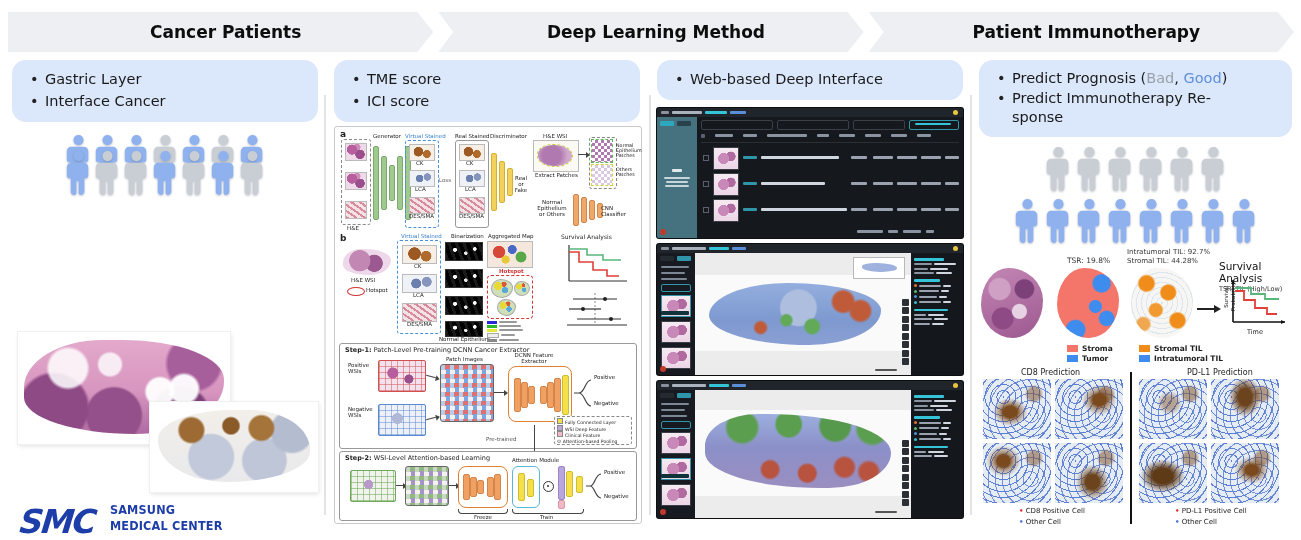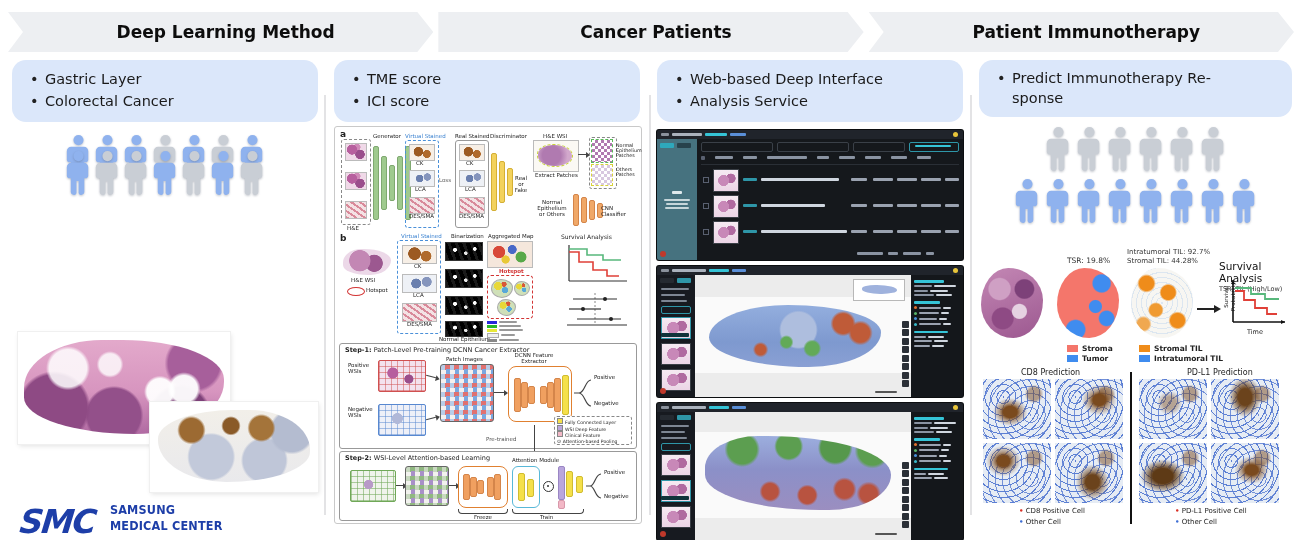--- a/index.html
+++ b/index.html
@@ -209,39 +209,39 @@
   .pred-leg .d{font-weight:bold;}
   .d-red{color:#d93025;}
   .d-blue{color:#3f6fd4;}
 </style>
 </head>
 <body>
 
 <div class="canvas">
 
   <div class="chevrow">
+    <div class="chev first">
+        <span>Cancer Patients</span>
+      </div>
     <div class="chev">
         <span>Deep Learning Method</span>
-      </div>
-    <div class="chev first">
-        <span>Cancer Patients</span>
       </div>
     <div class="chev">
         <span>Patient Immunotherapy</span>
       </div>
   </div>
 
   <div class="vdiv" style="left:324px;"></div>
   <div class="vdiv" style="left:649px;"></div>
   <div class="vdiv" style="left:970px;"></div>
 
   <div class="abs" style="left:12px;top:60px;width:306px;">
     <div class="bbox">
       <div class="bi">Gastric Layer</div>
-      <div class="bi">Colorectal Cancer</div>
+      <div class="bi">Interface Cancer</div>
     </div>
     <div class="people-row" style="margin-top:13px;gap:4px;">
         <span class="person">
           <svg viewBox="0 0 26 46" width="25" height="44">
             <circle cx="13" cy="5.3" r="5.3"></circle>
             <path d="M7.4 12.2h11.2c2.6 0 4.6 2 4.6 4.6v9c0 1.5-1.2 2.7-2.7 2.7-.5 0-1-.15-1.4-.4v14.6c0 1.8-1.4 3.2-3.2 3.2h-.6c-1.2 0-2.2-1-2.2-2.2V31.4h-2.2v12.3c0 1.2-1 2.2-2.2 2.2h-.6c-1.8 0-3.2-1.4-3.2-3.2V28.1c-.4.25-.9.4-1.4.4-1.5 0-2.7-1.2-2.7-2.7v-9c0-2.6 2-4.6 4.6-4.6z"></path>
           </svg>
         </span>
         <span class="person">
           <svg viewBox="0 0 26 46" width="25" height="44">
@@ -558,21 +558,20 @@
         <div class="underbrace" style="left:172px;top:57px;width:70px;"></div>
         <div class="lbl" style="left:200px;top:62px;">Train</div>
       </div>
     </div>
     </div>
   </div>
 
   <div class="abs" style="left:657px;top:60px;width:306px;">
     <div class="bbox">
       <div class="bi">Web-based Deep Interface</div>
-      <div class="bi">Analysis Service</div>
     </div>
 
     <div class="shot" style="height:130px;margin-top:8px;">
       <div class="topbar">
         <i class="bar" style="--w:8px;--c:#8a919c;"></i>
           <i class="bar" style="--w:30px;--c:#aab2bd;"></i>
           <i class="bar" style="--w:22px;--c:#35c4d7;"></i>
           <i class="bar" style="--w:16px;--c:#5a8fd8;"></i>
         <i class="dotc" style="right:5px;top:2px;width:5px;height:5px;background:#e8c53a;position:absolute;"></i>
       </div>
@@ -826,20 +825,21 @@
         <div class="prow">
             <i class="bar" style="--w:18px;--c:#9aa2b0;height:2px;"></i>
             <i class="bar" style="--w:14px;--c:#cfd6df;height:2px;"></i>
           </div>
       </div>
     </div>
   </div>
 
   <div class="abs" style="left:979px;top:60px;width:313px;">
     <div class="bbox" style="line-height:1.35;">
+      <div class="bi"><span>Predict Prognosis (</span><span class="txt-bad">Bad</span><span>, </span><span class="txt-good">Good</span><span>)</span></div>
       <div class="bi"><span>Predict Immunotherapy Re-</span><br><span>sponse</span></div>
     </div>
     <div class="people-row" style="margin-top:10px;gap:6px;">
         <span class="person gray">
           <svg viewBox="0 0 26 46" width="25" height="44">
             <circle cx="13" cy="5.3" r="5.3"></circle>
             <path d="M7.4 12.2h11.2c2.6 0 4.6 2 4.6 4.6v9c0 1.5-1.2 2.7-2.7 2.7-.5 0-1-.15-1.4-.4v14.6c0 1.8-1.4 3.2-3.2 3.2h-.6c-1.2 0-2.2-1-2.2-2.2V31.4h-2.2v12.3c0 1.2-1 2.2-2.2 2.2h-.6c-1.8 0-3.2-1.4-3.2-3.2V28.1c-.4.25-.9.4-1.4.4-1.5 0-2.7-1.2-2.7-2.7v-9c0-2.6 2-4.6 4.6-4.6z"></path>
           </svg>
         </span>
         <span class="person gray">

